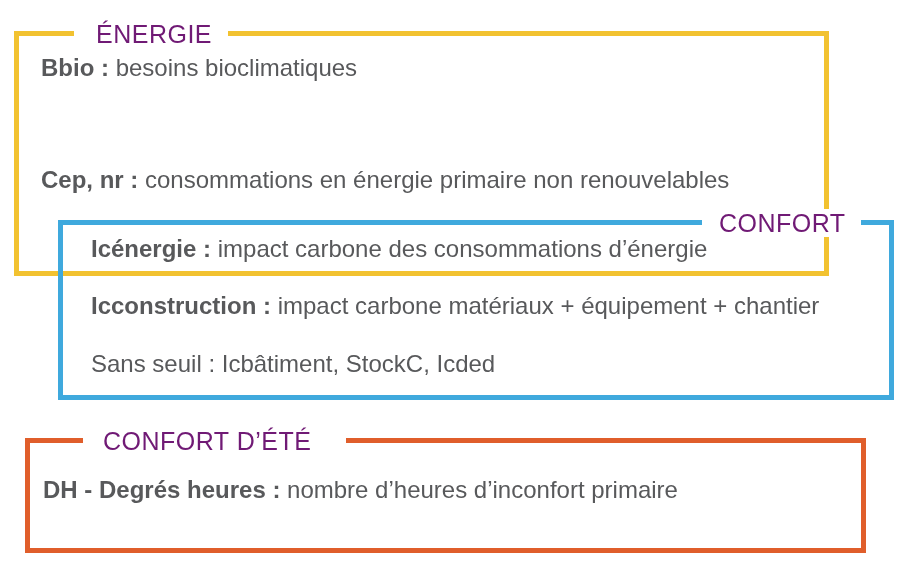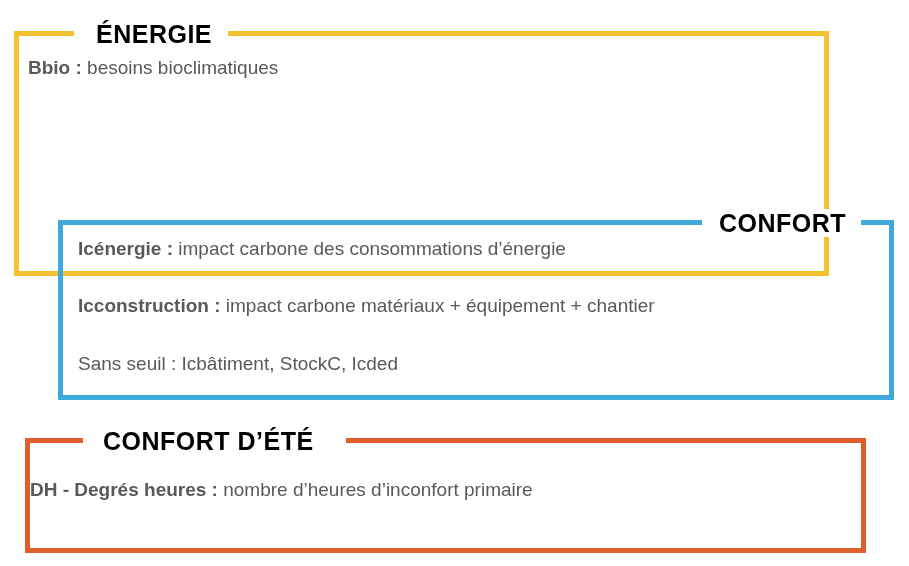--- a/index.html
+++ b/index.html
@@ -102,41 +102,42 @@
     top: 438px;
     width: 520px;
     height: 5px;
     background: #e05e2b;
   }
 
   
   .group-title {
     position: absolute;
     font-family: "Liberation Sans", sans-serif;
-    font-weight: bold;
+    font-weight: normal;
     font-size: 25px;
     letter-spacing: 0.5px;
-    color: #000000;
+    color: #701a75;
     background: #ffffff;
     padding: 0 10px;
     white-space: nowrap;
     line-height: 28px;
   }
   .title-energie { left: 86px;  top: 20px; }
   .title-carbone { left: 709px; top: 209px; }
   .title-confort { left: 93px;  top: 427px; text-align: center; }
 
   
   .entry {
     position: absolute;
     font-family: "Liberation Sans", sans-serif;
-    font-size: 19px;
+    font-size: 24px;
     color: #58595b;
     white-space: nowrap;
     line-height: 24px;
+    margin-left: 13px;
   }
   .entry .lead {
     font-weight: bold;
   }
   .entry .rest {
     font-weight: normal;
   }
   .entry.plain .lead {
     font-weight: normal;
   }
@@ -157,20 +158,23 @@
 <div class="canvas">
 
   <div class="box-energie"></div>
   <div class="box-energie-top-left"></div>
   <div class="box-energie-top-right"></div>
   <div class="group-title title-energie">ÉNERGIE</div>
 
   <div class="entry e1">
     <span class="lead">Bbio :</span><span class="rest"> besoins bioclimatiques</span>
   </div>
+  <div class="entry e3">
+    <span class="lead">Cep, nr :</span><span class="rest"> consommations en énergie primaire non renouvelables</span>
+  </div>
 
   <div class="box-carbone"></div>
   <div class="box-carbone-top-left"></div>
   <div class="box-carbone-top-right"></div>
   <div class="group-title title-carbone">CONFORT</div>
 
   <div class="entry c1">
     <span class="lead">Icénergie :</span><span class="rest"> impact carbone des consommations d’énergie</span>
   </div>
   <div class="entry c2">

